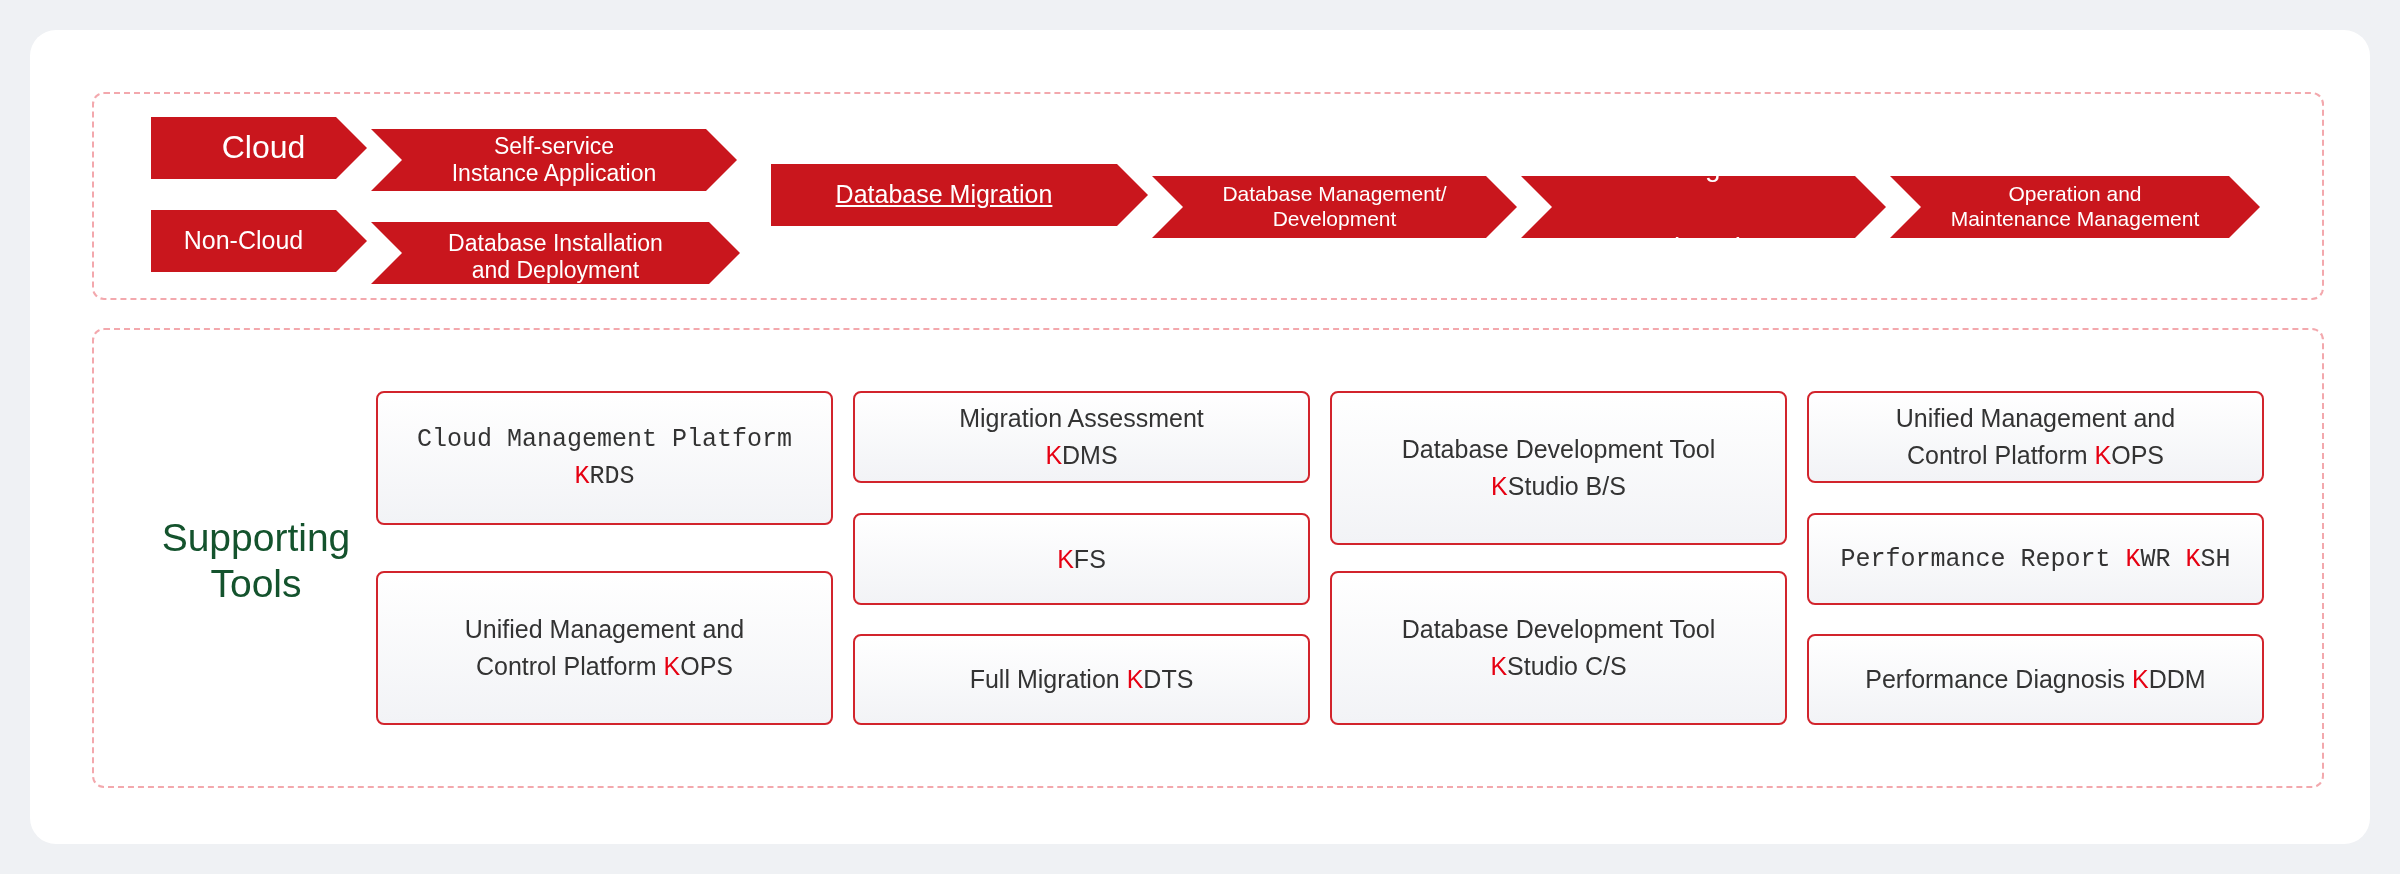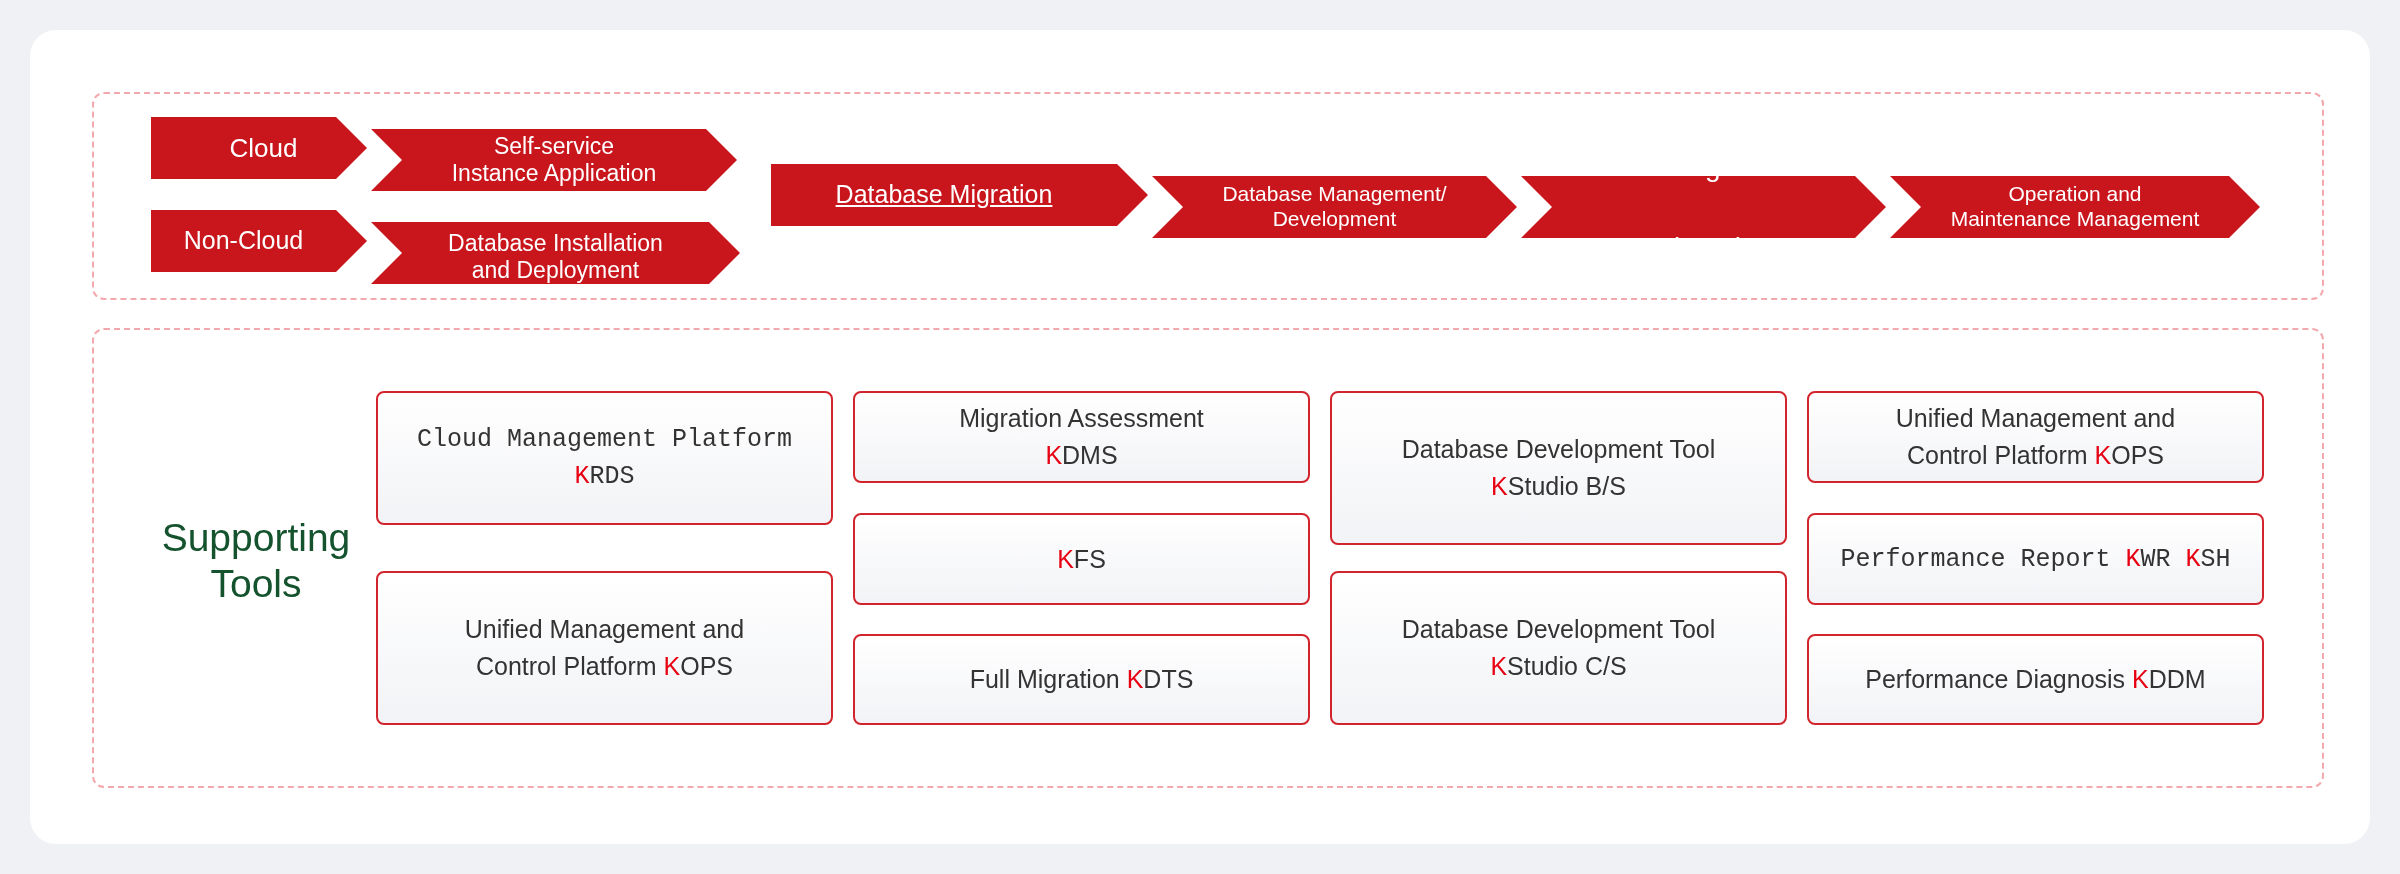--- a/index.html
+++ b/index.html
@@ -72,21 +72,21 @@
     color: #333333;
   }
   .k-red { color: #E60012; }
 </style>
 </head>
 <body>
 
 <div class="card">
 
   <div class="panel flow-panel">
-    <div class="arrow" style="left:57px; top:23px; width:216px; font-size:26px;padding-left:40px;">
+    <div class="arrow" style="left:57px; top:23px; width:216px; font-size:32px;padding-left:40px;">
         <div><span>Cloud</span></div>
       </div>
     <div class="arrow notched" style="left:277px; top:23px; width:366px; font-size:23px;">
         <div><span>Self-service</span></div>
         <div><span>Instance Application</span></div>
       </div>
 
     <div class="arrow" style="left:57px; top:116px; width:216px; font-size:25px;">
         <div><span>Non-Cloud</span></div>
       </div>

